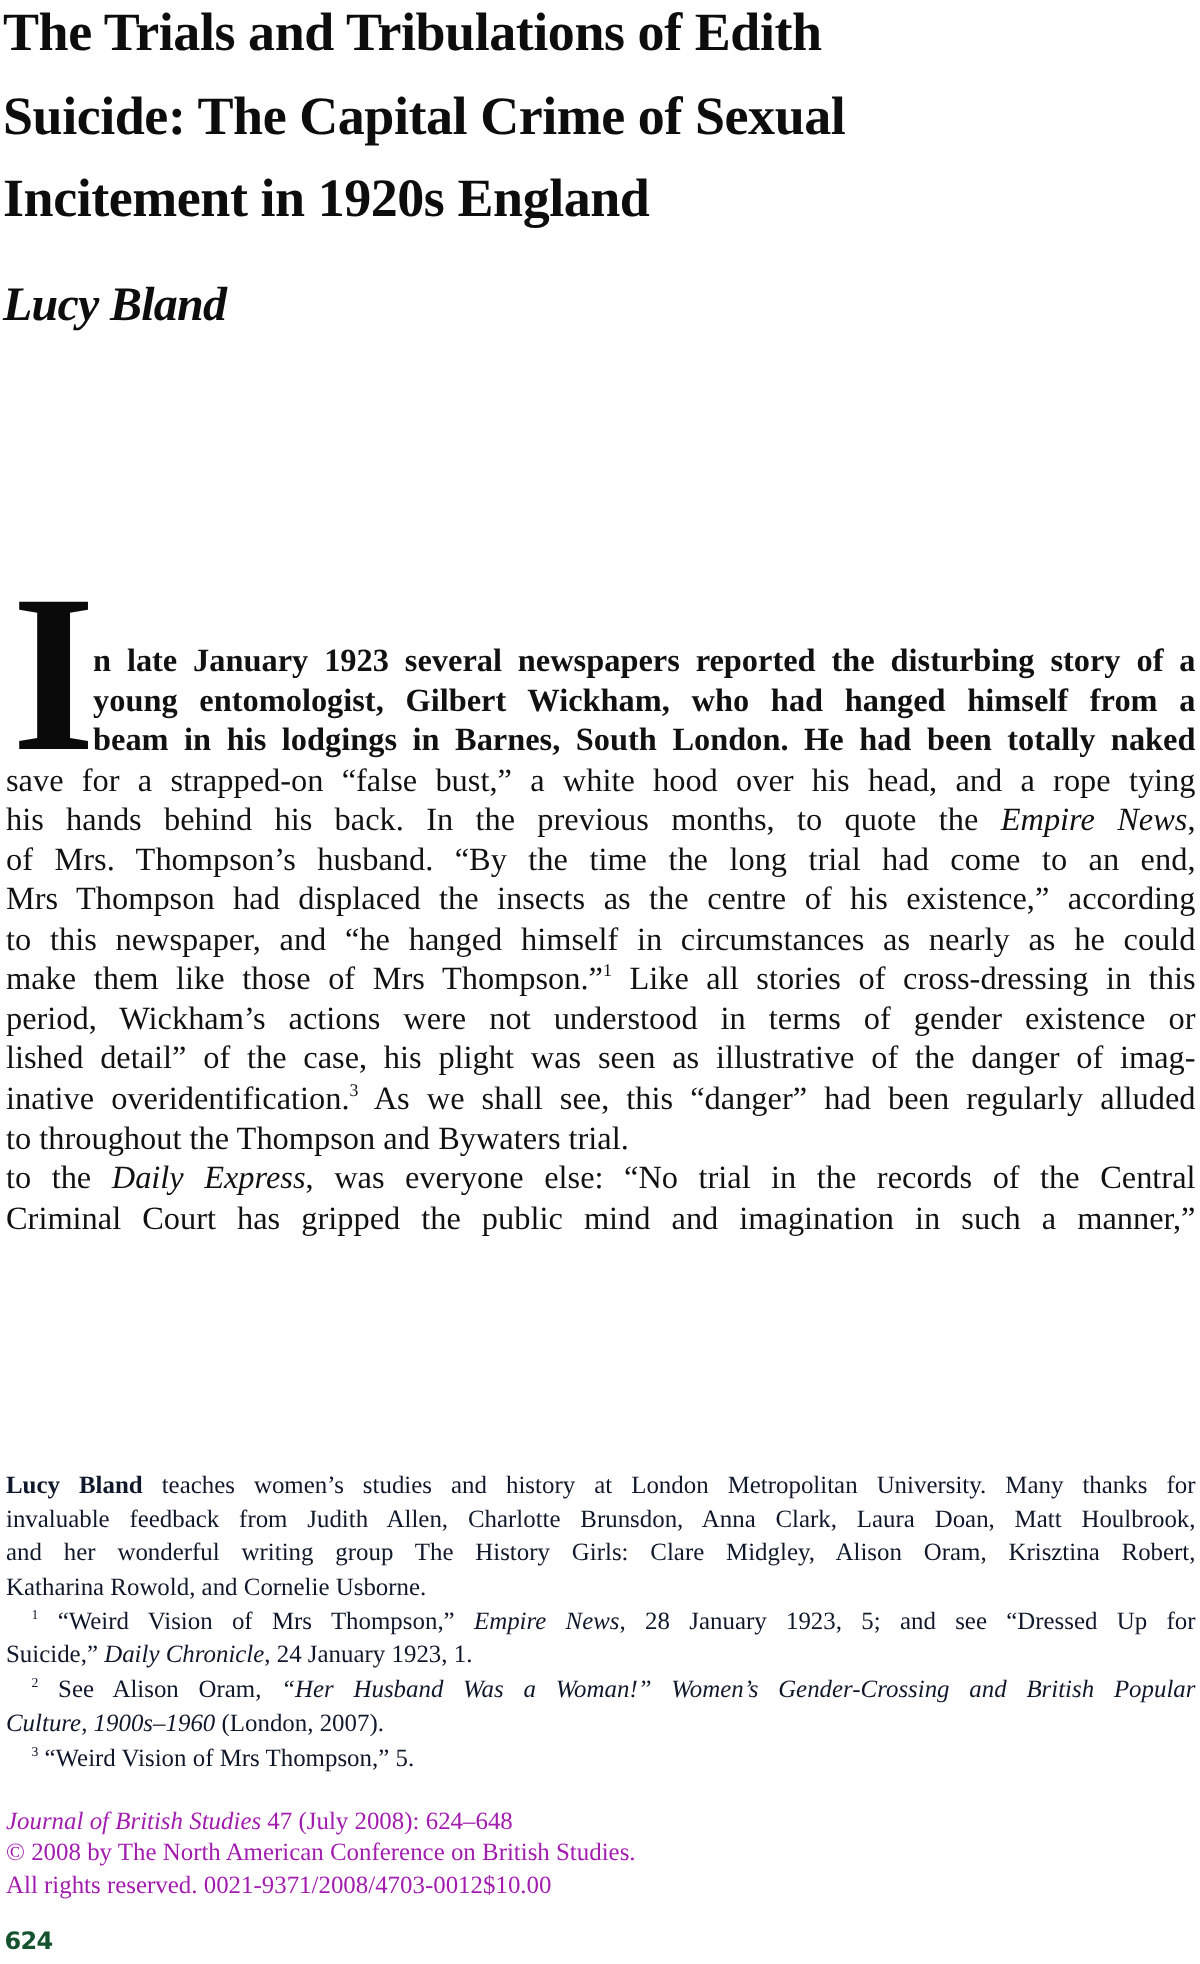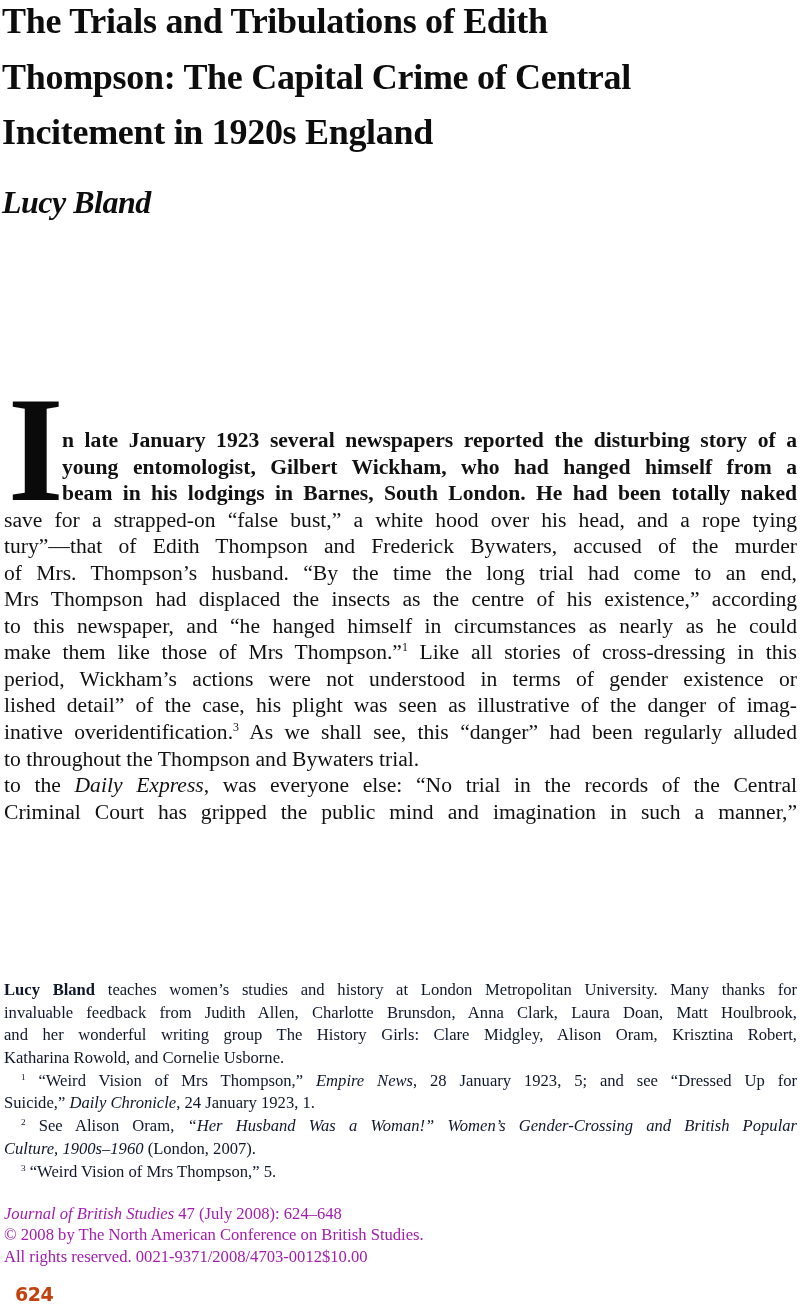--- a/index.html
+++ b/index.html
@@ -112,46 +112,45 @@
       line-height: 21.4px;
       color: #a21caf;
     }
     .journal .jl { display: block; white-space: nowrap; }
     .page-number {
       position: absolute;
       left: 3px;
       top: 1283px;
       font-family: "DejaVu Sans", "Liberation Sans", sans-serif;
       font-weight: bold;
-      font-size: 19px;
+      font-size: 16px;
       line-height: 22px;
-      color: #c2410c;
+      color: #14532d;
       letter-spacing: -0.5px;
-      margin-left: 12px;
     }
   </style>
 </head>
 <body>
 
 <h1 class="title">
   <span class="tline">The Trials and Tribulations of Edith</span>
-  <span class="tline">Thompson: The Capital Crime of Central</span>
+  <span class="tline">Suicide: The Capital Crime of Sexual</span>
   <span class="tline">Incitement in 1920s England</span>
 </h1>
 
 <p class="author">Lucy Bland</p>
 
 <div class="dropcap">I</div>
 
 <div class="body-text">
   <span class="line indent-drop">n late January 1923 several newspapers reported the disturbing story of a</span>
   <span class="line indent-drop">young entomologist, Gilbert Wickham, who had hanged himself from a</span>
   <span class="line indent-drop">beam in his lodgings in Barnes, South London. He had been totally naked</span>
   <span class="line">save for a strapped-on “false bust,” a white hood over his head, and a rope tying</span>
-  <span class="line">tury”—that of Edith Thompson and Frederick Bywaters, accused of the murder</span>
+  <span class="line"><span>his hands behind his back. In the previous months, to quote the </span><i>Empire News</i><span>,</span></span>
   <span class="line">of Mrs. Thompson’s husband. “By the time the long trial had come to an end,</span>
   <span class="line">Mrs Thompson had displaced the insects as the centre of his existence,” according</span>
   <span class="line">to this newspaper, and “he hanged himself in circumstances as nearly as he could</span>
   <span class="line"><span>make them like those of Mrs Thompson.”</span><sup>1</sup><span> Like all stories of cross-dressing in this</span></span>
   <span class="line">period, Wickham’s actions were not understood in terms of gender existence or</span>
   <span class="line">lished detail” of the case, his plight was seen as illustrative of the danger of imag-</span>
   <span class="line"><span>inative overidentification.</span><sup>3</sup><span> As we shall see, this “danger” had been regularly alluded</span></span>
   <span class="line last">to throughout the Thompson and Bywaters trial.</span>
   <span class="line"><span>to the </span><i>Daily Express</i><span>, was everyone else: “No trial in the records of the Central</span></span>
   <span class="line">Criminal Court has gripped the public mind and imagination in such a manner,”</span>

